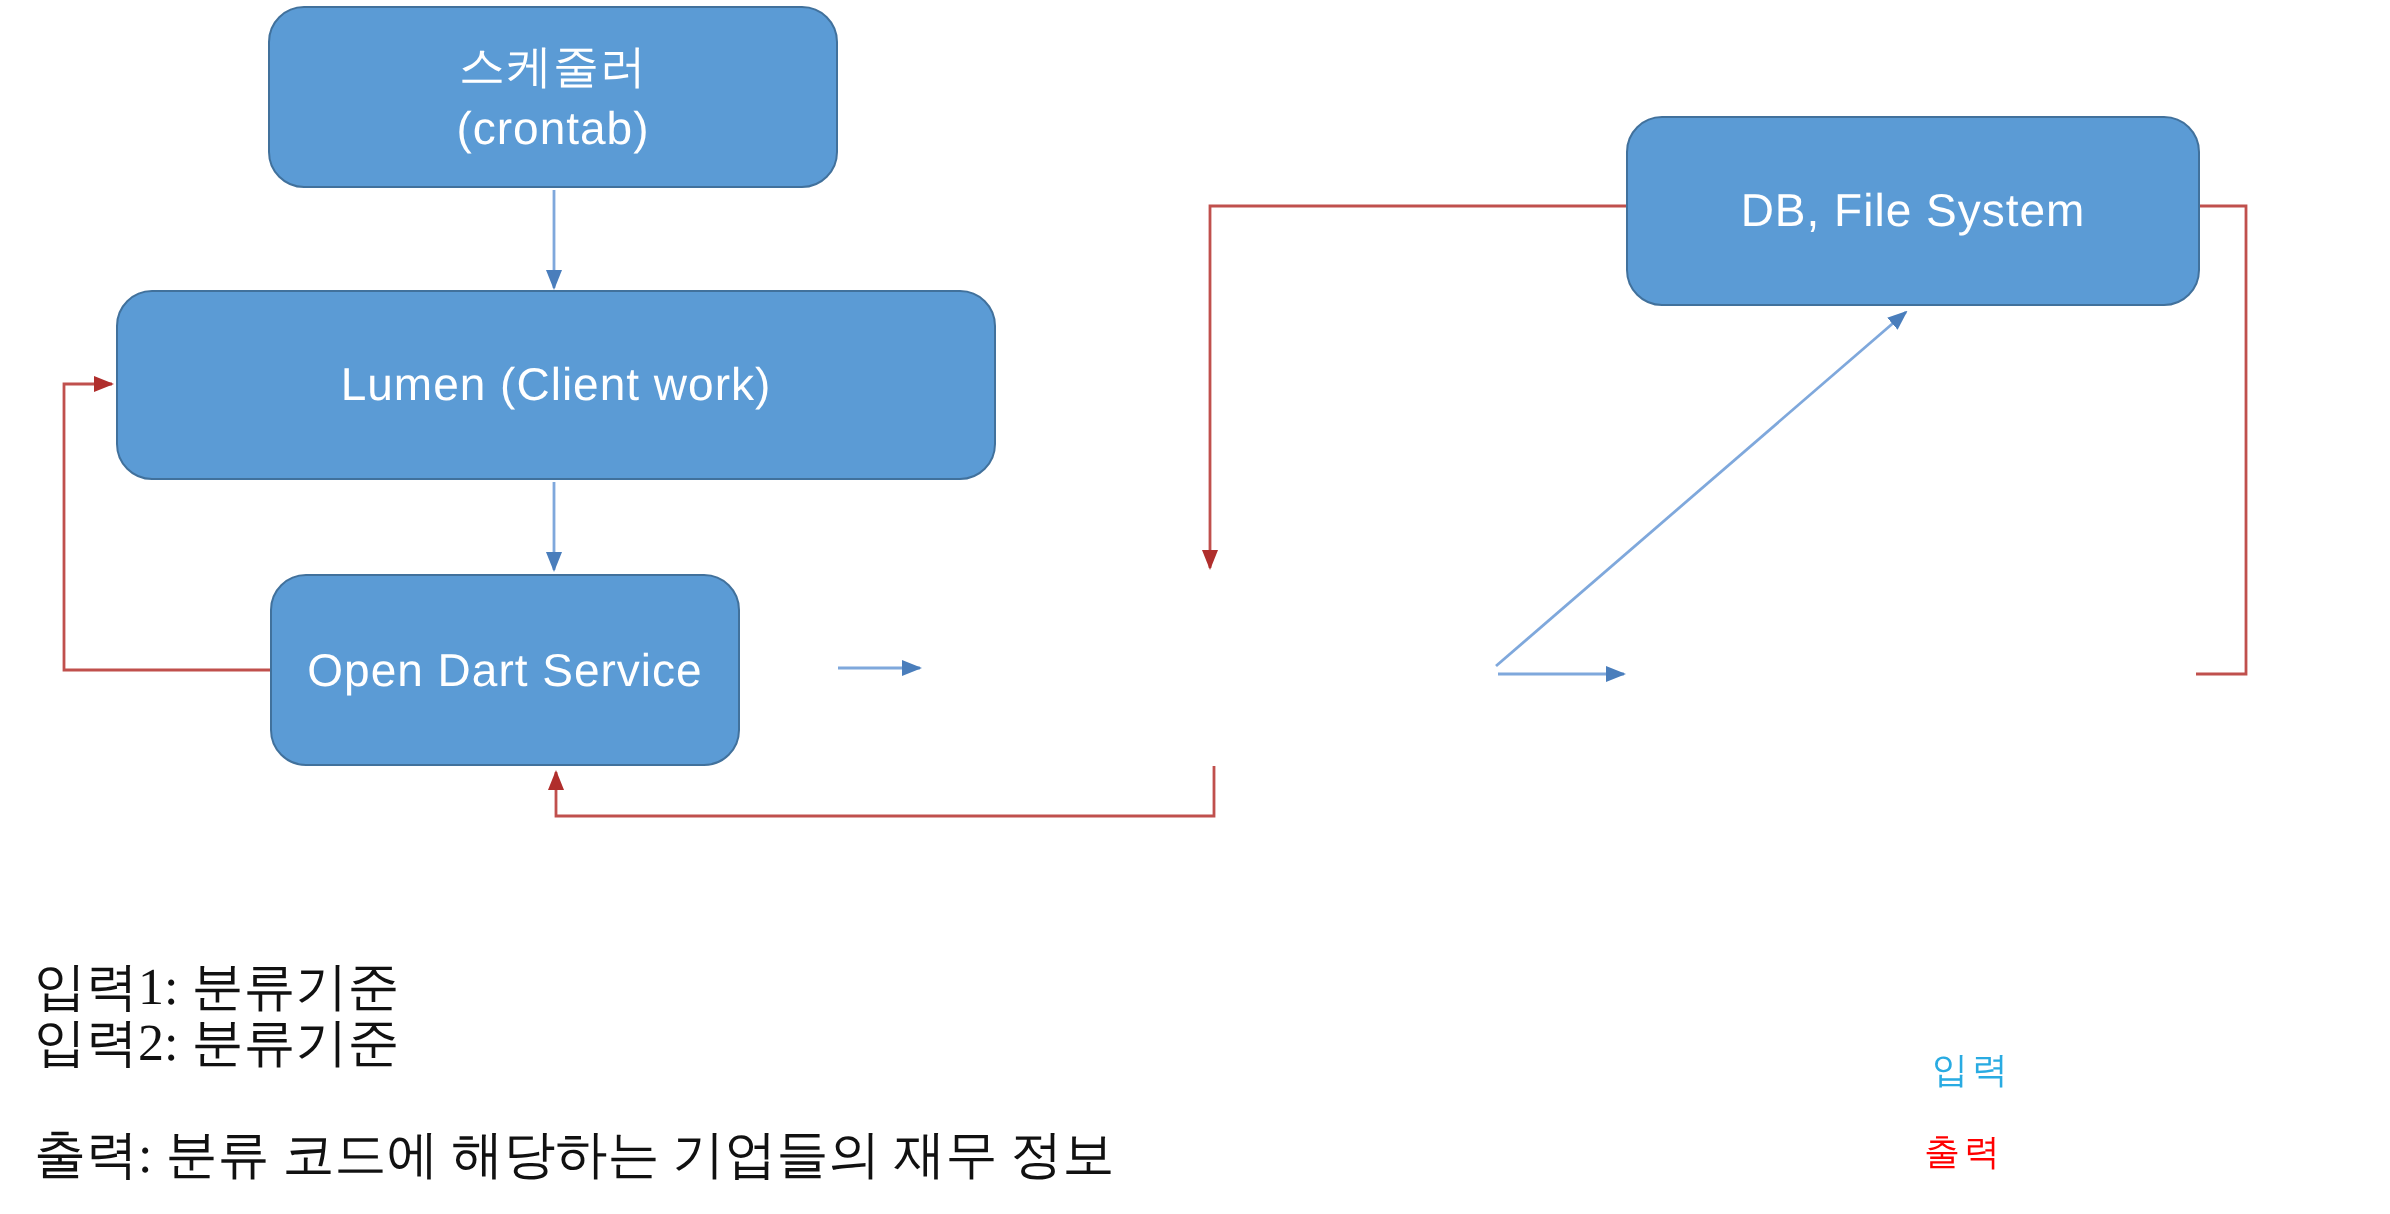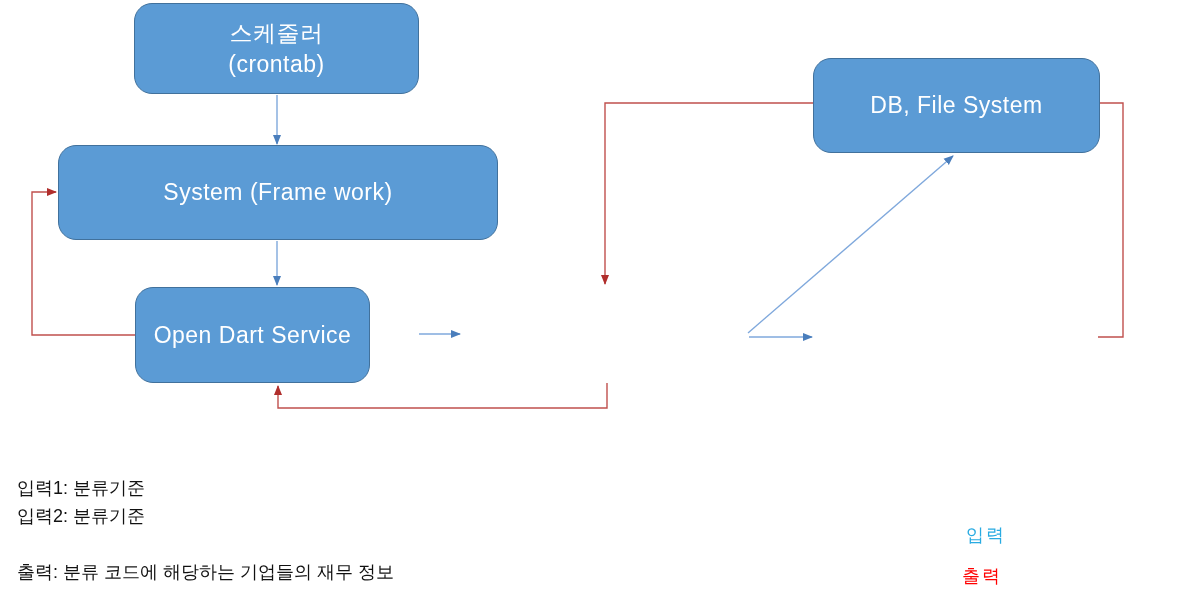--- a/index.html
+++ b/index.html
@@ -49,22 +49,23 @@
   .node-scheduler { left: 134px; top: 3px;   width: 285px; height: 91px; }
   .node-lumen     { left: 58px;  top: 145px; width: 440px; height: 95px; }
   .node-service   { left: 135px; top: 287px; width: 235px; height: 96px; }
   .node-client    { left: 462px; top: 286px; width: 286px; height: 96px; }
   .node-db        { left: 813px; top: 58px;  width: 287px; height: 95px; }
   .node-api       { left: 815px; top: 291px; width: 283px; height: 92px; }
 
   .note {
     position: absolute;
     color: var(--note-text, #111111);
-    font-size: 18px;
+    font-size: 26px;
     white-space: nowrap;
+    font-family: Liberation Serif, serif;
   }
   .note-input1 { left: 17px; top: 476px; }
   .note-input2 { left: 17px; top: 504px; }
   .note-output { left: 17px; top: 560px; }
 
   .legend-item {
     position: absolute;
     font-size: 18px;
     letter-spacing: 2px;
     white-space: nowrap;
@@ -97,21 +98,21 @@
     <path class="edge edge-output" d="M607,383 V408 H278 V386" marker-end="url(#arrow-red)"></path>
     <path class="edge edge-output" d="M135,335 H32 V192 H56" marker-end="url(#arrow-red)"></path>
   </svg>
 
   <div class="node node-scheduler">
     <span>스케줄러</span>
     <span>(crontab)</span>
   </div>
 
   <div class="node node-lumen">
-    <span>System (Frame work)</span>
+    <span>Lumen (Client work)</span>
   </div>
 
   <div class="node node-service">
     <span>Open Dart Service</span>
   </div>
 
 
   <div class="node node-db">
     <span>DB, File System</span>
   </div>

